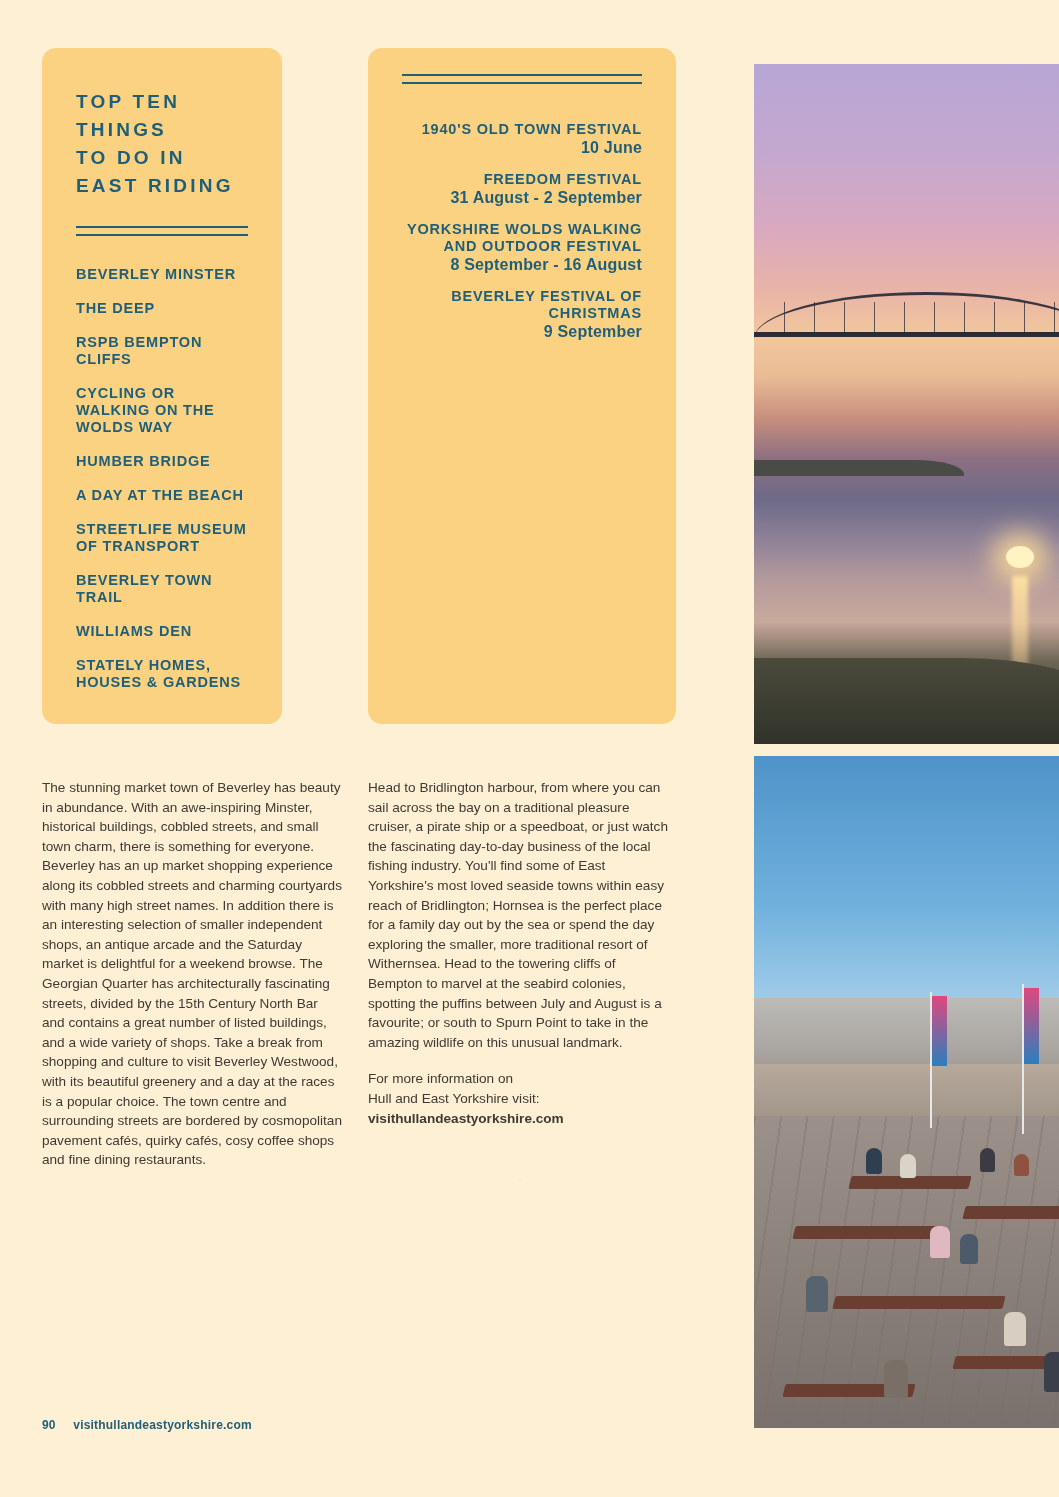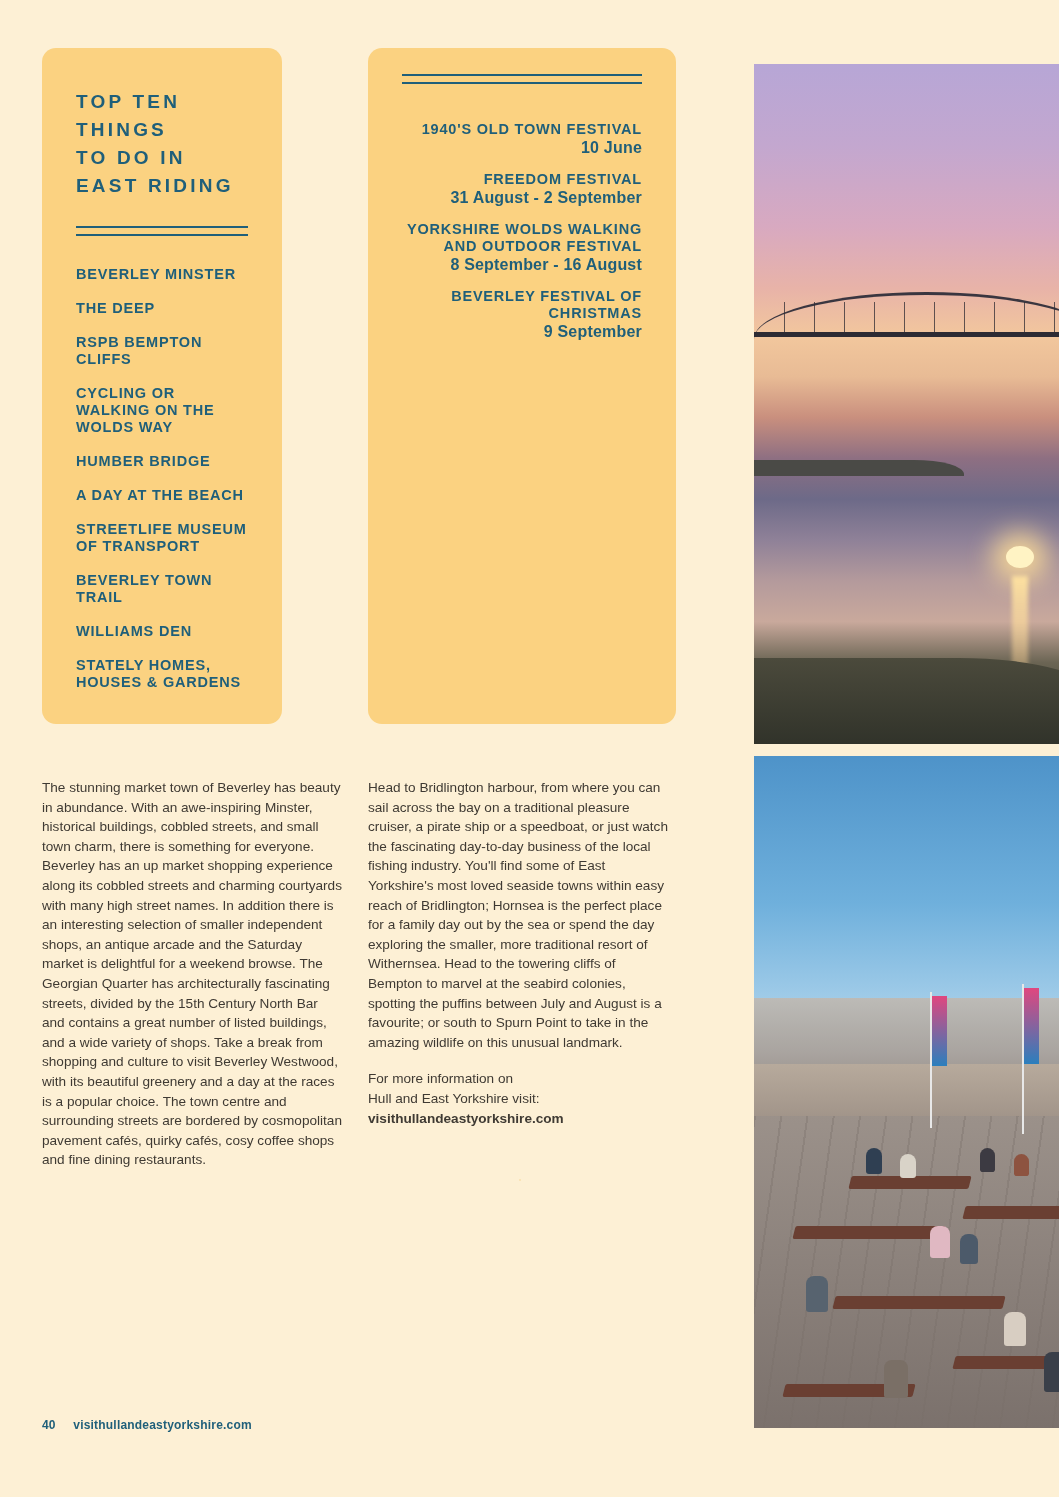--- a/index.html
+++ b/index.html
@@ -362,17 +362,17 @@
   <div class="col" id="col-right">
     <p>Head to Bridlington harbour, from where you can sail across the bay on a traditional pleasure cruiser, a pirate ship or a speedboat, or just watch the fascinating day-to-day business of the local fishing industry. You'll find some of East Yorkshire's most loved seaside towns within easy reach of Bridlington; Hornsea is the perfect place for a family day out by the sea or spend the day exploring the smaller, more traditional resort of Withernsea. Head to the towering cliffs of Bempton to marvel at the seabird colonies, spotting the puffins between July and August is a favourite; or south to Spurn Point to take in the amazing wildlife on this unusual landmark.</p>
     <p>
       <span>For more information on</span><br>
       <span>Hull and East Yorkshire visit:</span><br>
       <span class="weblink">visithullandeastyorkshire.com</span>
     </p>
   </div>
 
   <div id="footer">
-    <span class="page-no">40</span>
+    <span class="page-no">90</span>
     <span>visithullandeastyorkshire.com</span>
   </div>
 
 </div>
 
 </body></html>

